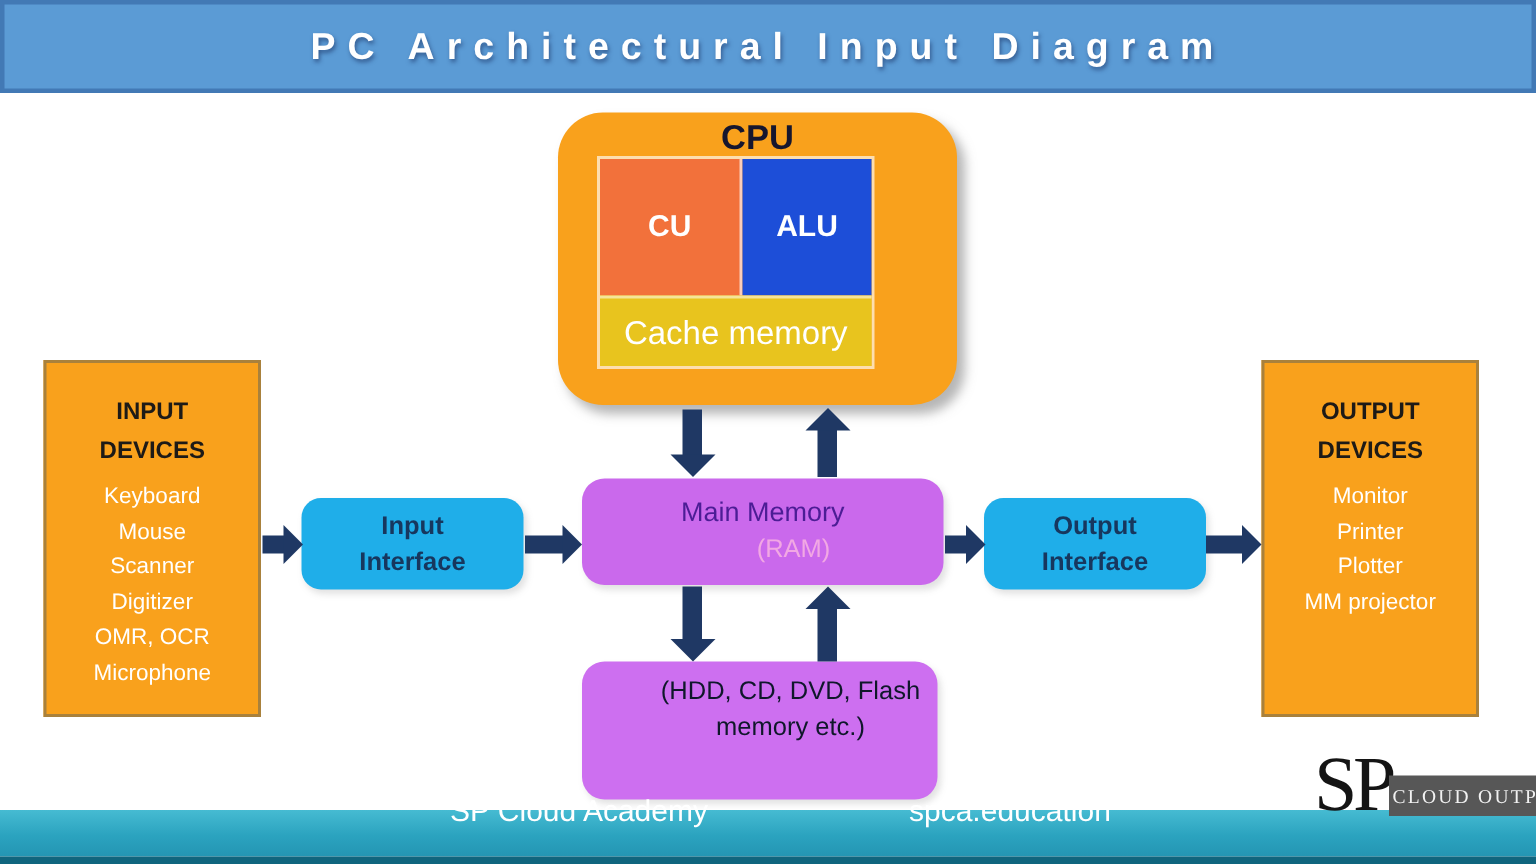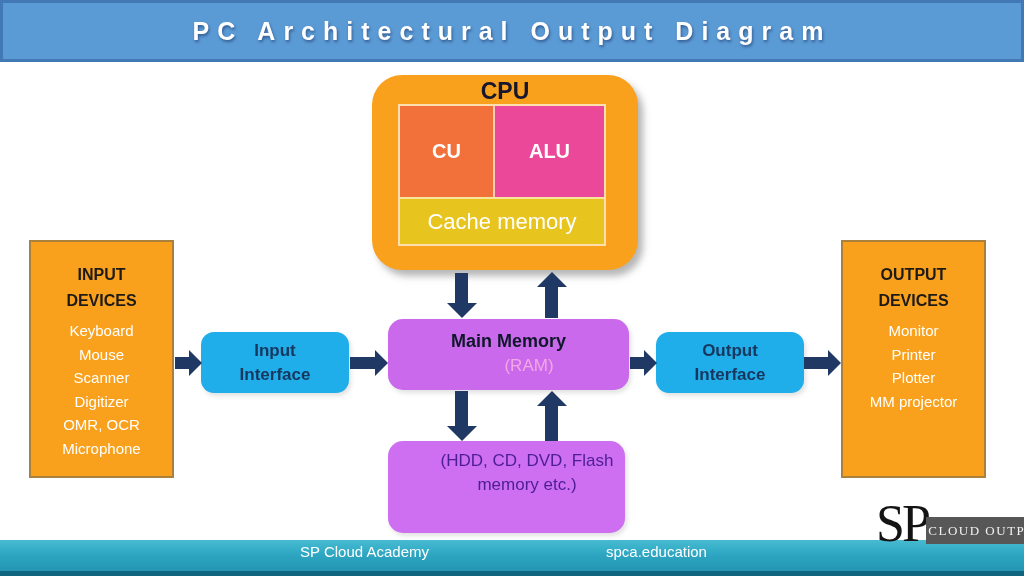--- a/index.html
+++ b/index.html
@@ -21,27 +21,27 @@
   .cpu-group{
     position:absolute;left:372px;top:75px;width:266px;height:195px;
     background:#F9A11C;border-radius:30px;
     box-shadow:5px 6px 7px rgba(110,110,110,.5);
   }
   .cpu-label{
     position:absolute;left:0;top:3px;width:100%;text-align:center;
     color:#16162e;font-size:23px;font-weight:600;
   }
   .cpu-inner{
-    position:absolute;left:26px;top:29px;width:208px;height:142px;
+    position:absolute;left:26px;top:29px;width:185px;height:142px;
     border:2px solid rgba(255,255,255,.65);box-sizing:border-box;
     display:grid;grid-template-columns:95px 1fr;grid-template-rows:1fr 47px;
   }
   .cu-cell{background:#F2713B;display:flex;align-items:center;justify-content:center;
     color:#ffffff;font-size:20px;font-weight:bold;border-right:2px solid rgba(255,255,255,.65);}
-  .alu-cell{background:#ec4899;display:flex;align-items:center;justify-content:center;
+  .alu-cell{background:#1d4ed8;display:flex;align-items:center;justify-content:center;
     color:#ffffff;font-size:20px;font-weight:bold;}
   .cache-cell{grid-column:1 / span 2;background:#E8C41E;border-top:2px solid rgba(255,255,255,.55);
     display:flex;align-items:center;justify-content:center;color:#ffffff;font-size:22px;}
   
   .device-box{
     position:absolute;top:240px;width:145px;height:238px;
     background:#F9A11C;border:2px solid #A9813C;box-sizing:border-box;
     text-align:center;
   }
   .device-box.input{left:29px;}
@@ -59,65 +59,65 @@
     text-align:center;white-space:pre-line;box-shadow:2px 3px 4px rgba(140,140,140,.25);
   }
   .iface.input{left:201px;}
   .iface.output{left:656px;}
   
   .mem{
     position:absolute;background:#CA69EC;border-radius:15px;text-align:center;
     box-shadow:2px 3px 4px rgba(140,140,140,.25);
   }
   .main-memory{left:388px;top:319px;width:241px;height:71px;padding-top:10px;box-sizing:border-box;}
-  .mem .mem-title{color:#0f172a;font-size:18px;font-weight:700;line-height:25px;}
+  .mem .mem-title{color:#4c1d95;font-size:18px;font-weight:400;line-height:25px;}
   .mem .mem-sub{color:#F2A8E4;font-size:17px;line-height:24px;white-space:pre-line;padding-left:41px;}
   .secondary-storage{left:388px;top:441px;width:237px;height:92px;padding-top:8px;box-sizing:border-box;background:#CD6FF0;}
-  .secondary-storage .mem-sub{color:#4c1d95;}
+  .secondary-storage .mem-sub{color:#0f172a;}
   
   .arrow-r{position:absolute;height:26px;}
   .arrow-r .shaft{position:absolute;left:0;right:12px;top:7px;height:12px;background:#1F3864;}
   .arrow-r .head{position:absolute;right:0;top:0;width:0;height:0;
     border-top:13px solid transparent;border-bottom:13px solid transparent;border-left:13px solid #1F3864;}
   .arrow-v{position:absolute;width:30px;}
   .arrow-v .shaft{position:absolute;left:8px;width:13px;background:#1F3864;}
   .arrow-down .shaft{top:0;bottom:14px;}
   .arrow-down .head{position:absolute;bottom:0;left:0;width:0;height:0;
     border-left:15px solid transparent;border-right:15px solid transparent;border-top:15px solid #1F3864;}
   .arrow-up .shaft{bottom:0;top:14px;}
   .arrow-up .head{position:absolute;top:0;left:0;width:0;height:0;
     border-left:15px solid transparent;border-right:15px solid transparent;border-bottom:15px solid #1F3864;}
   
   .footer{
     position:absolute;left:0;top:540px;width:1024px;height:31px;
     background:linear-gradient(180deg,#46BBD2 0%,#2BA3BF 55%,#2495B3 100%);
   }
   .footer-strip{position:absolute;left:0;top:571px;width:1024px;height:5px;background:#10657E;}
-  .footer-text{position:absolute;top:543px;color:#ffffff;font-size:15px;white-space:nowrap;}
+  .footer-text{position:absolute;top:530px;color:#ffffff;font-size:20px;white-space:nowrap;}
   .footer-text.left{left:300px;}
   .footer-text.right{left:606px;}
   
   .logo{position:absolute;left:834px;top:498px;width:178px;height:56px;z-index:5;margin-left:40px;}
   .logo .sp{
     position:absolute;left:2px;top:0px;font-family:"Liberation Serif",serif;
     font-size:52px;font-weight:400;color:#141414;letter-spacing:-3px;line-height:52px;
   }
   .logo .wordmark{
     position:absolute;left:52px;top:19px;width:122px;height:27px;background:#575757;
     display:flex;align-items:center;justify-content:center;
     color:#f2f2f2;font-family:"Liberation Serif",serif;font-size:13px;letter-spacing:1.5px;white-space:nowrap;
   }
 </style>
 </head>
 <body>
 
 <div class="slide">
 
   <div class="titlebar">
-    <div class="title">PC Architectural Output Diagram</div>
+    <div class="title">PC Architectural Input Diagram</div>
   </div>
 
   <div class="cpu-group">
     <div class="cpu-label">CPU</div>
     <div class="cpu-inner">
       <div class="cu-cell">CU</div>
       <div class="alu-cell">ALU</div>
       <div class="cache-cell">Cache memory</div>
     </div>
   </div>

